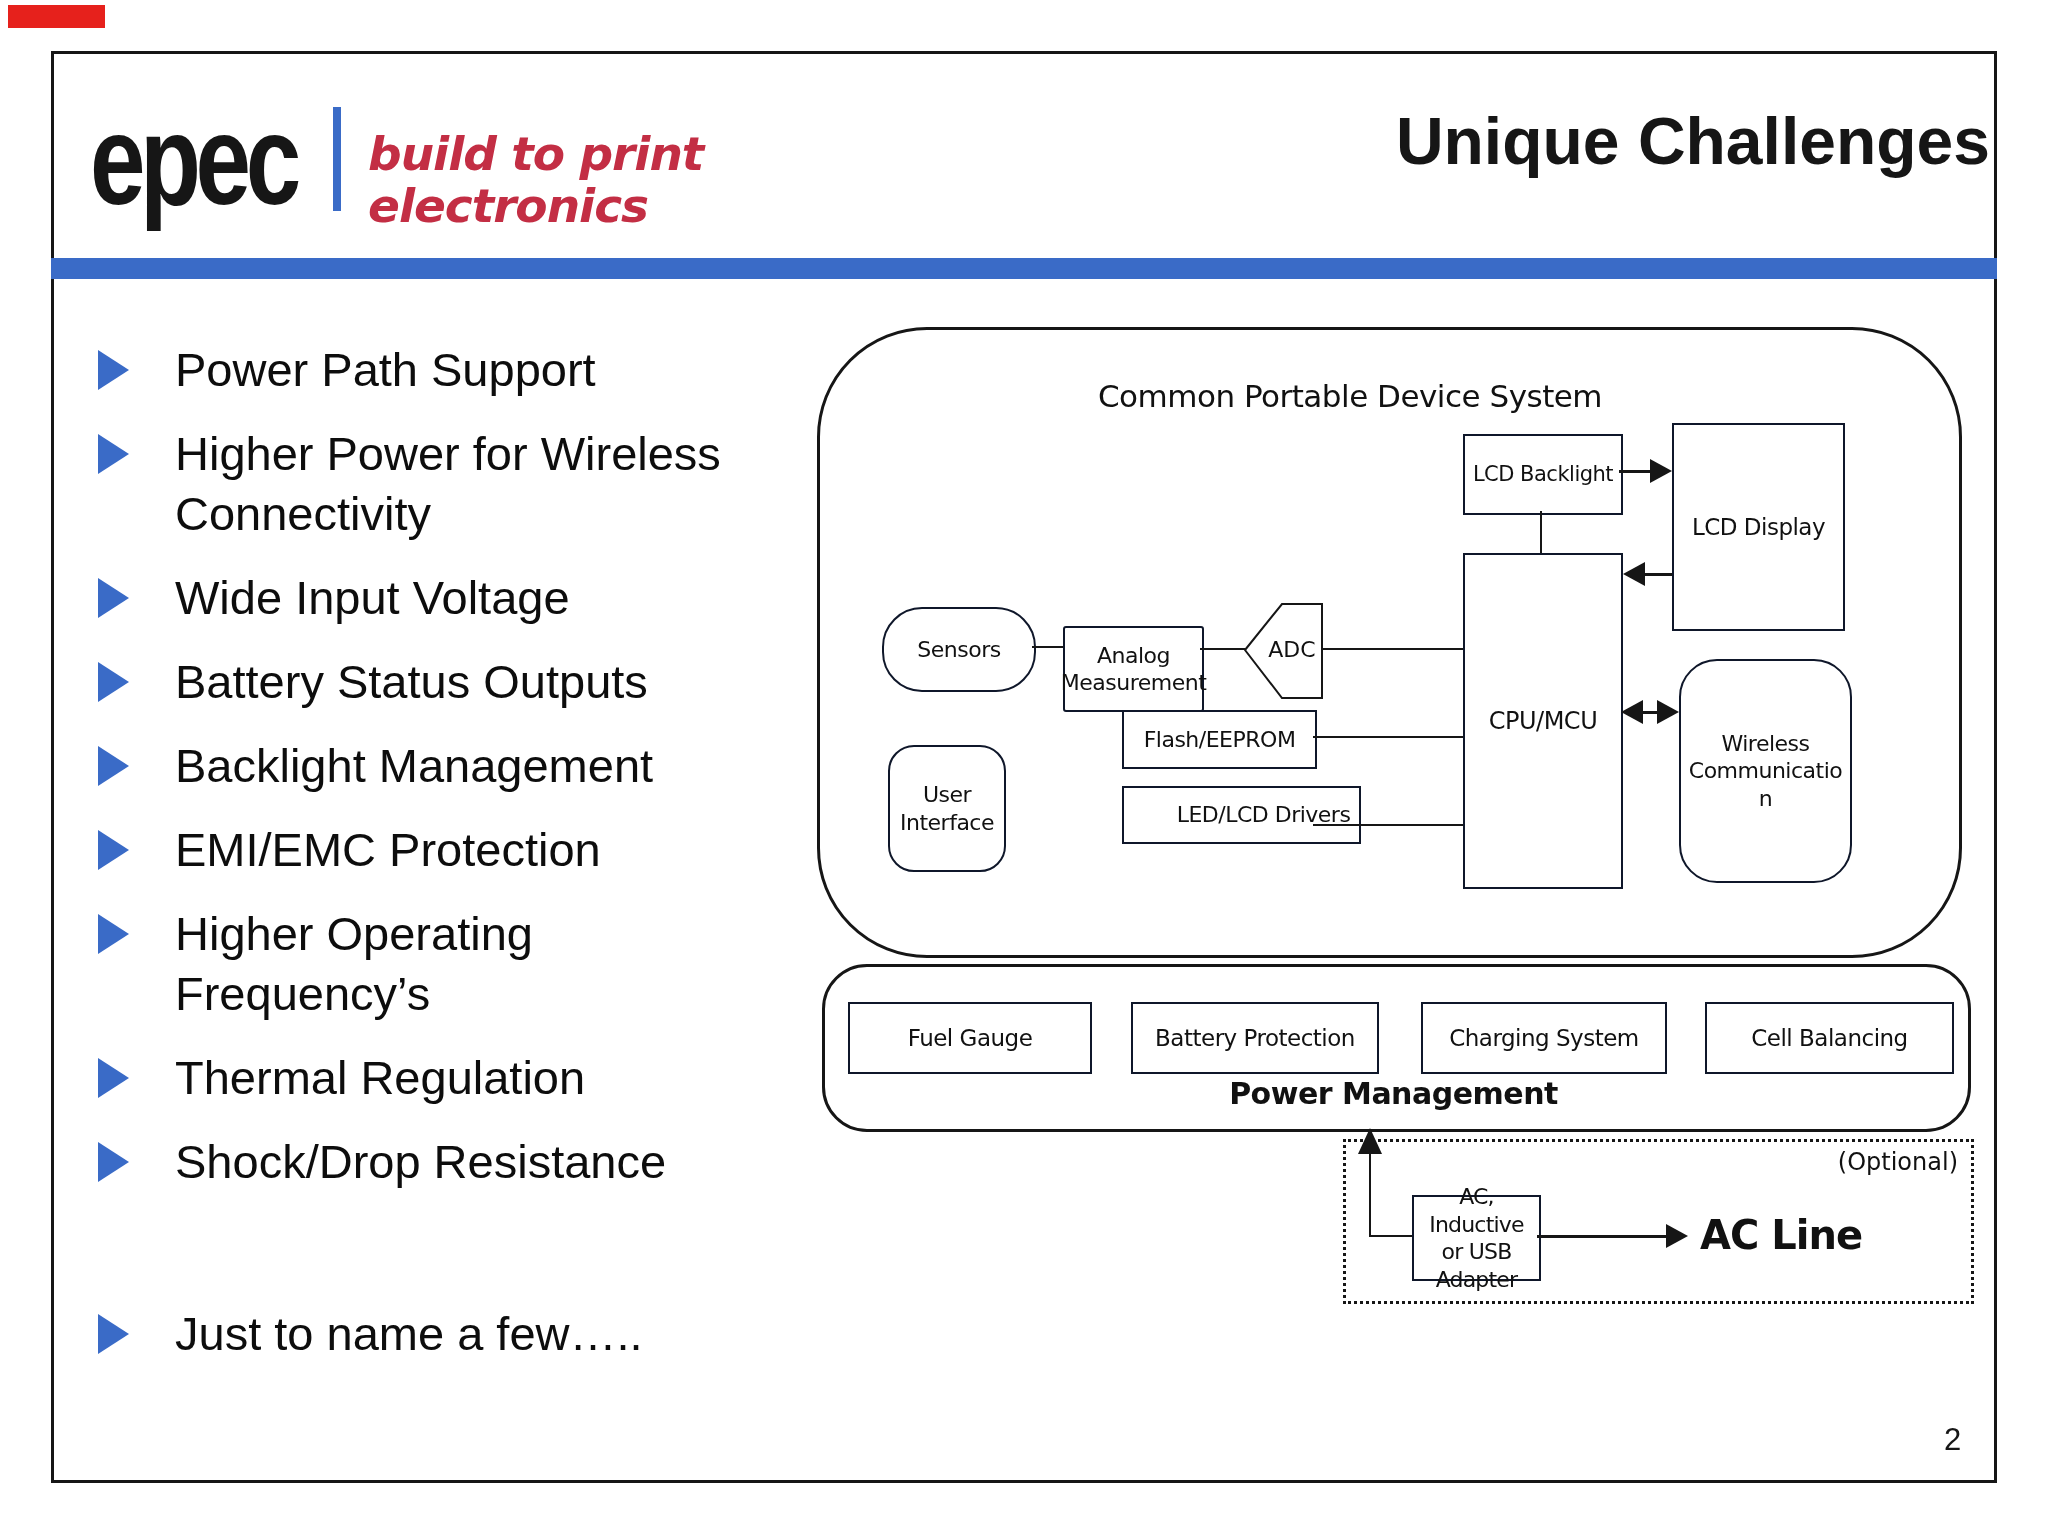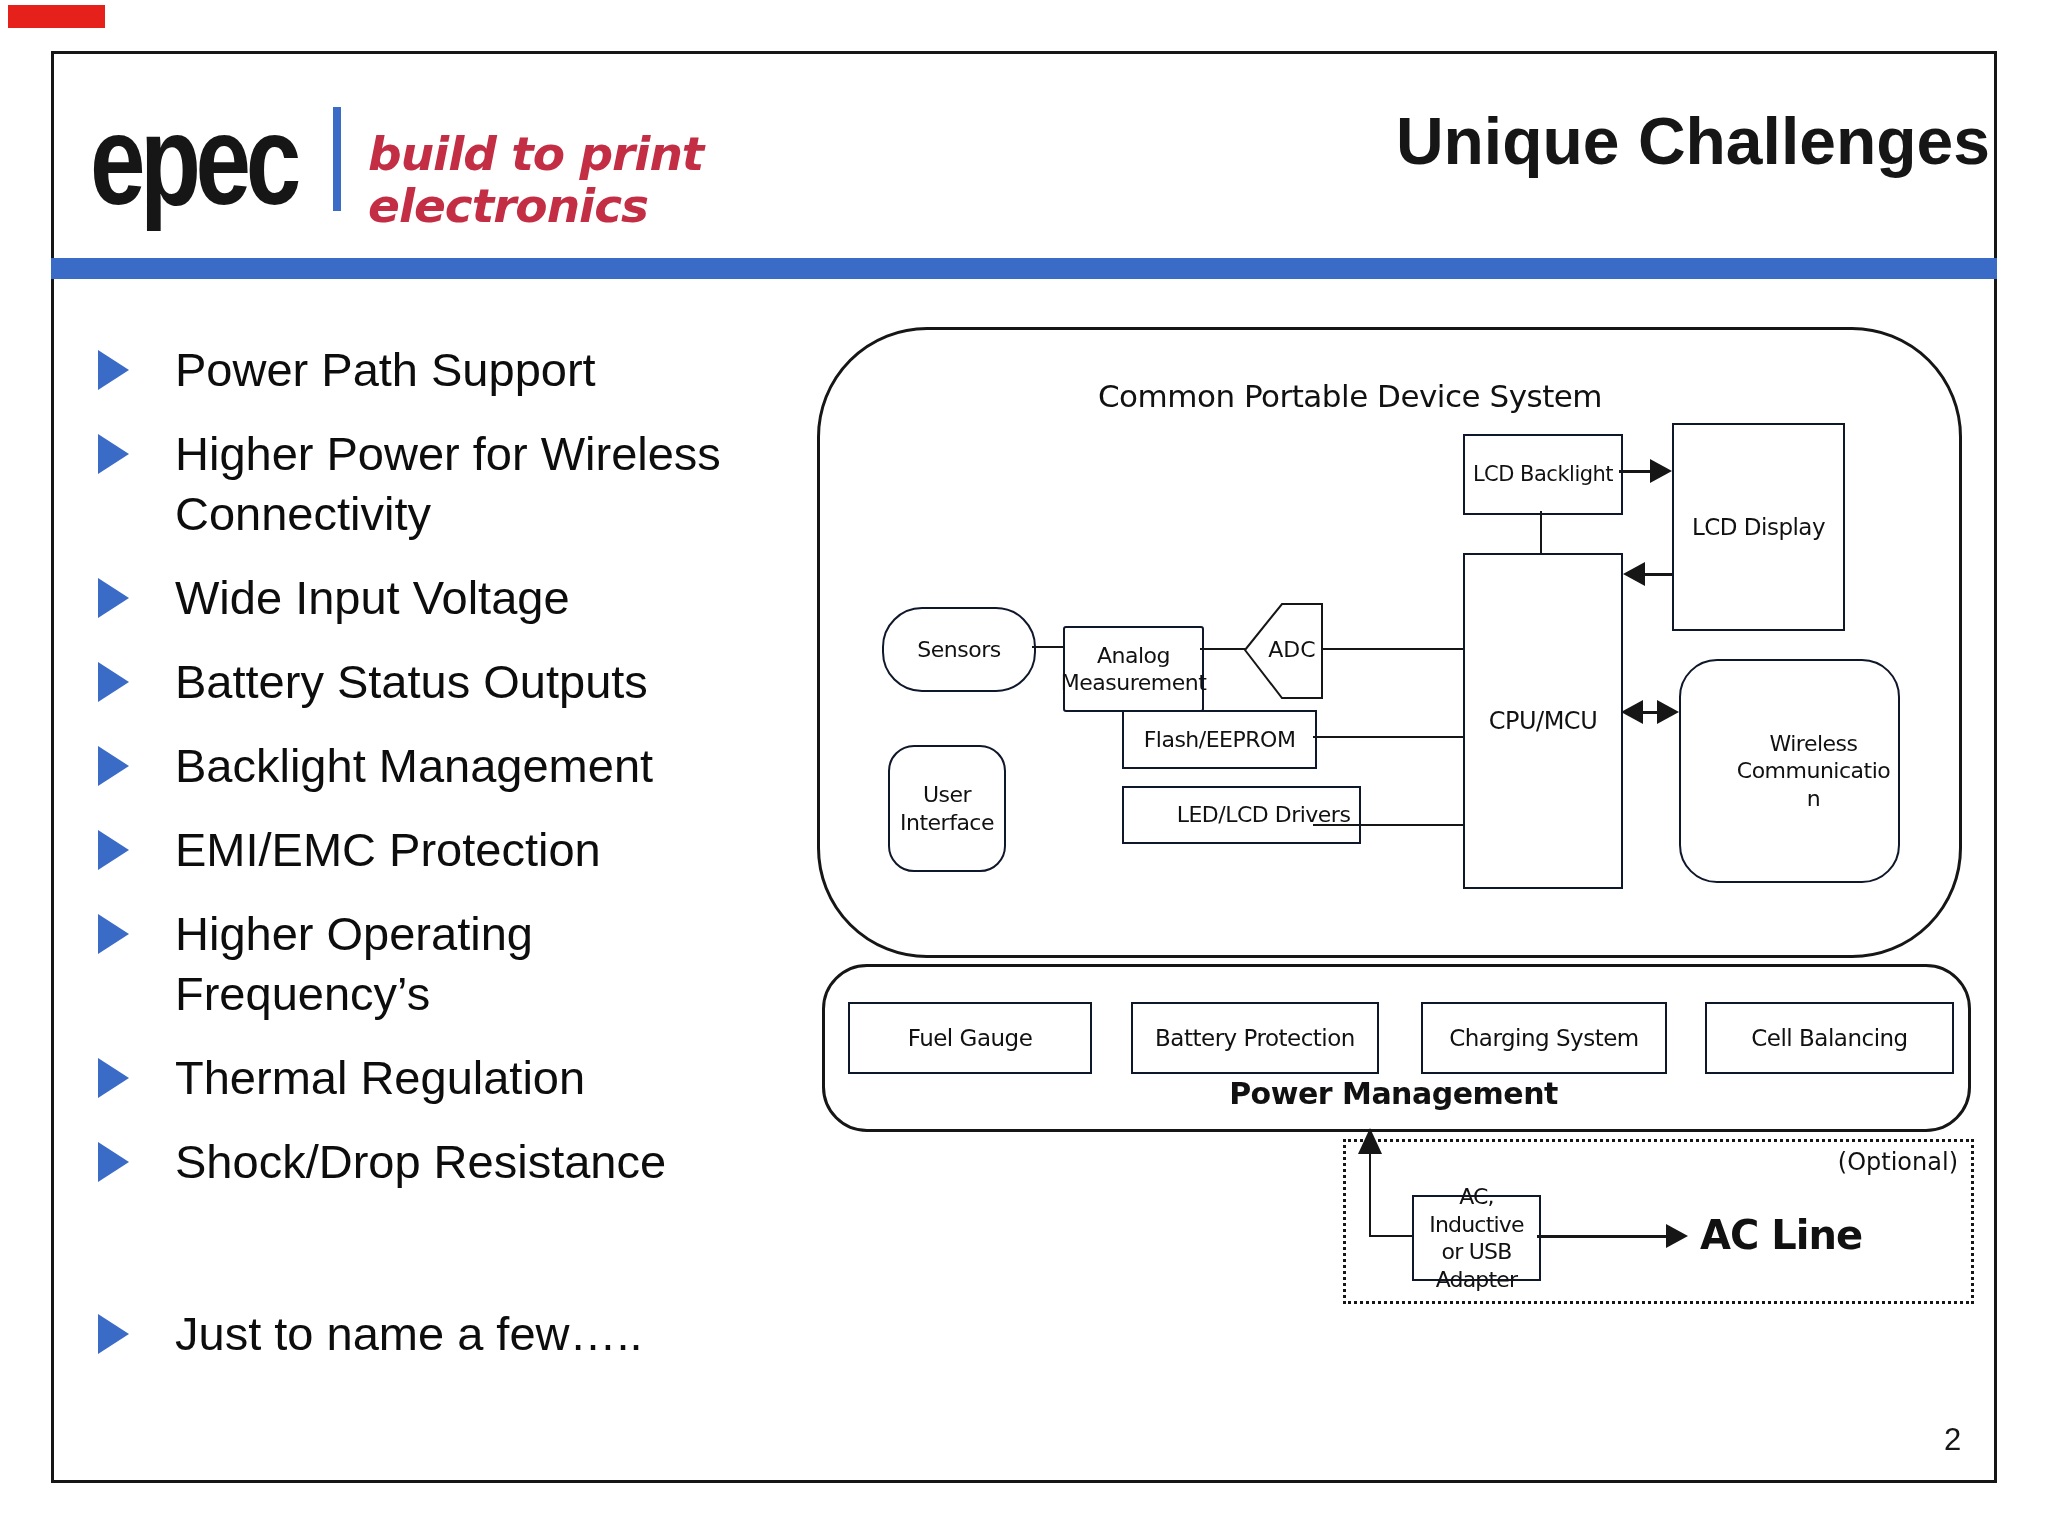--- a/index.html
+++ b/index.html
@@ -161,21 +161,21 @@
   <div class="abs node" style="left:888px;top:745px;width:114px;height:123px;border-radius:26px;">
     <span>User</span>
     <span>Interface</span>
   </div>
   <div class="abs node" style="left:1463px;top:434px;width:156px;height:77px;font-size:21px;">
     <span>LCD Backlight</span>
   </div>
   <div class="abs node" style="left:1672px;top:423px;width:169px;height:204px;font-size:23px;">
     <span>LCD Display</span>
   </div>
-  <div class="abs node" style="left:1679px;top:659px;width:169px;height:220px;border-radius:38px;padding-left:48px;">
+  <div class="abs node" style="left:1679px;top:659px;width:169px;height:220px;border-radius:38px;">
     <span>Wireless</span>
     <span>Communicatio</span>
     <span>n</span>
   </div>
 
   <div class="abs line" style="left:1032px;top:646px;width:31px;height:2px;"></div>
   <div class="abs line" style="left:1200px;top:648px;width:45px;height:2px;"></div>
   <div class="abs line" style="left:1322px;top:648px;width:141px;height:2px;"></div>
   <div class="abs line" style="left:1313px;top:736px;width:150px;height:2px;"></div>
   <div class="abs line" style="left:1313px;top:824px;width:150px;height:2px;"></div>

